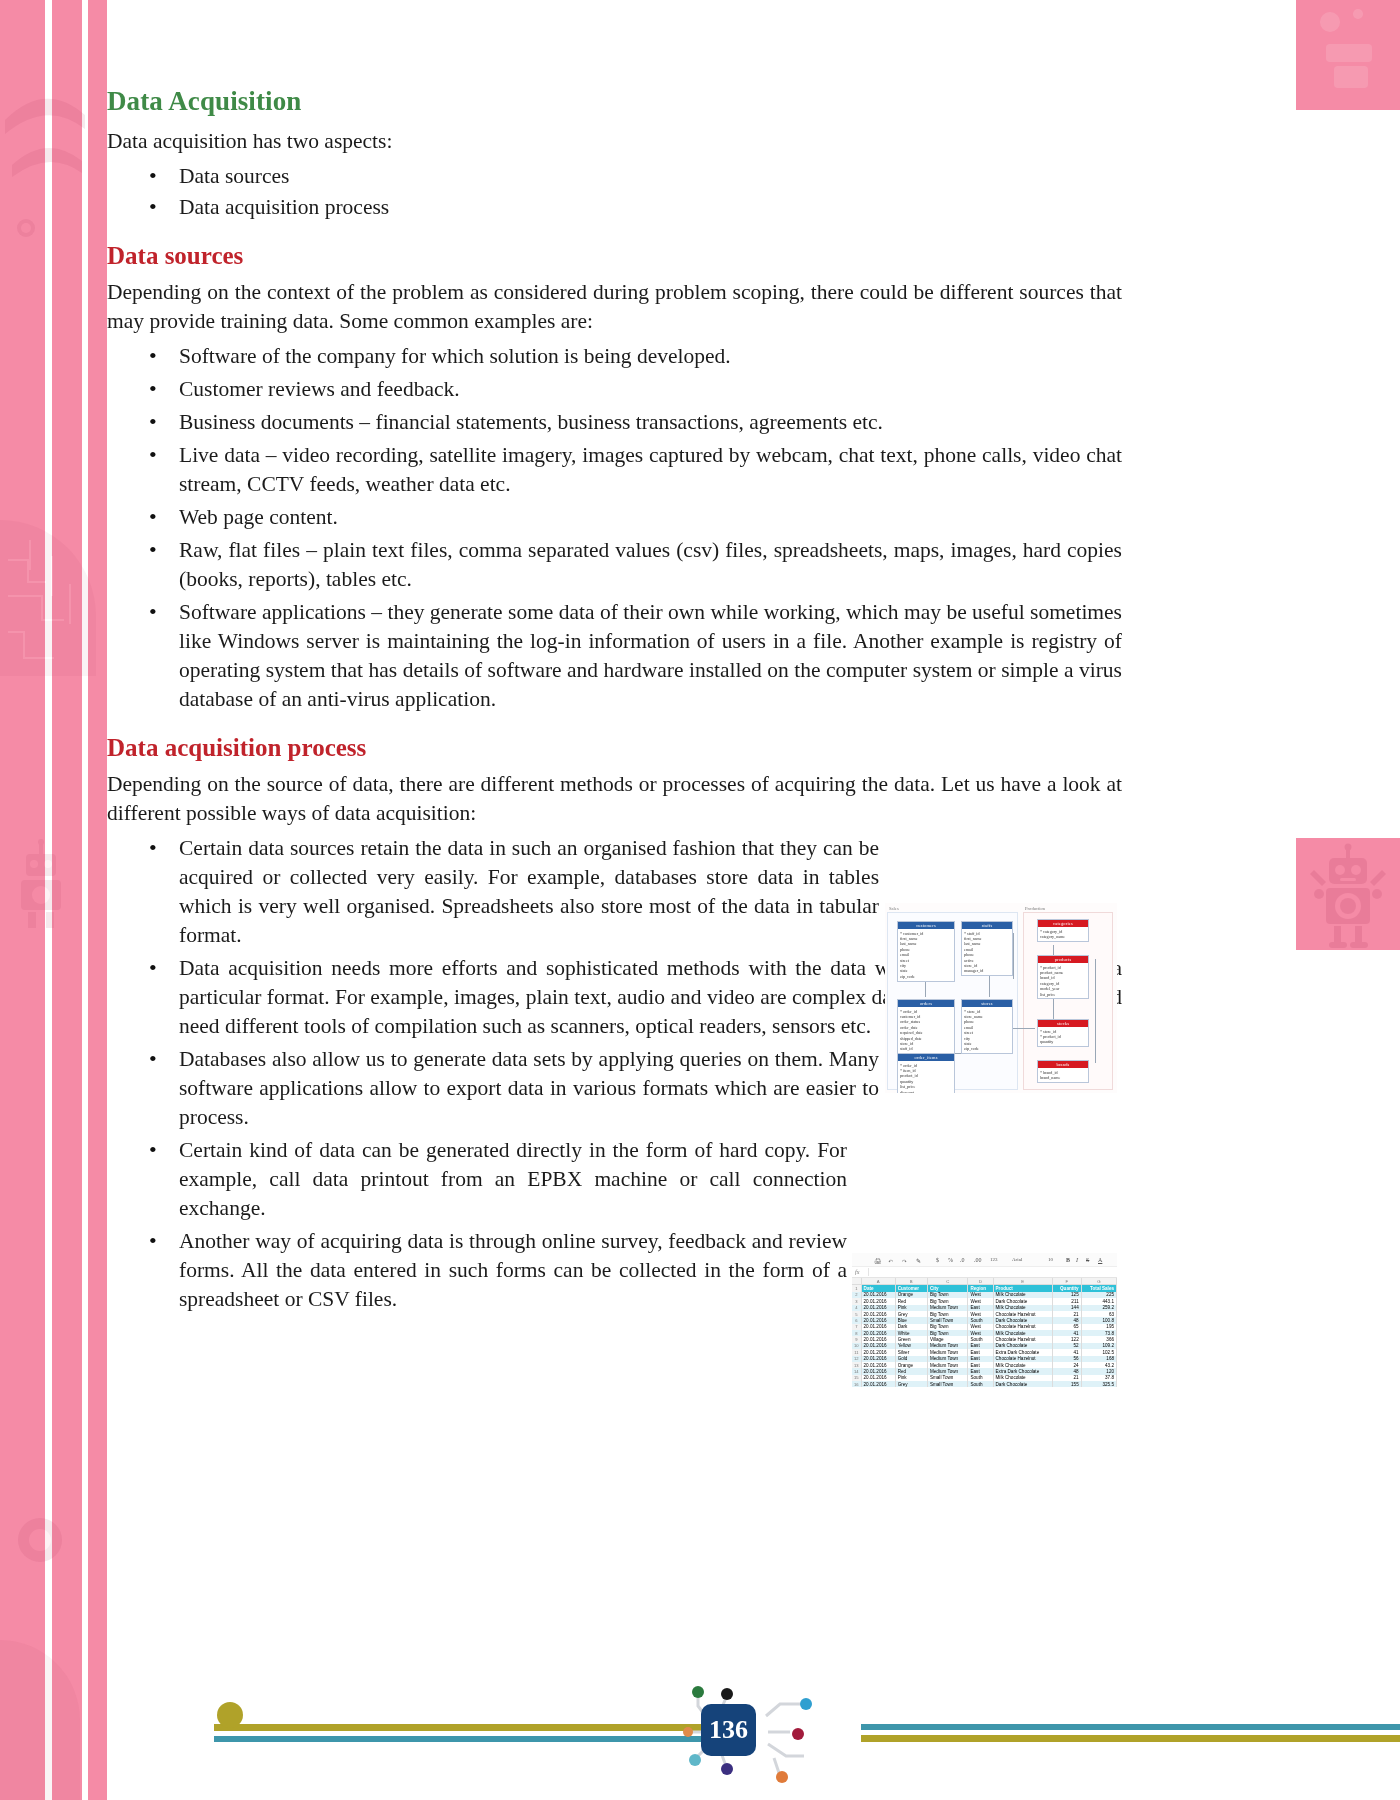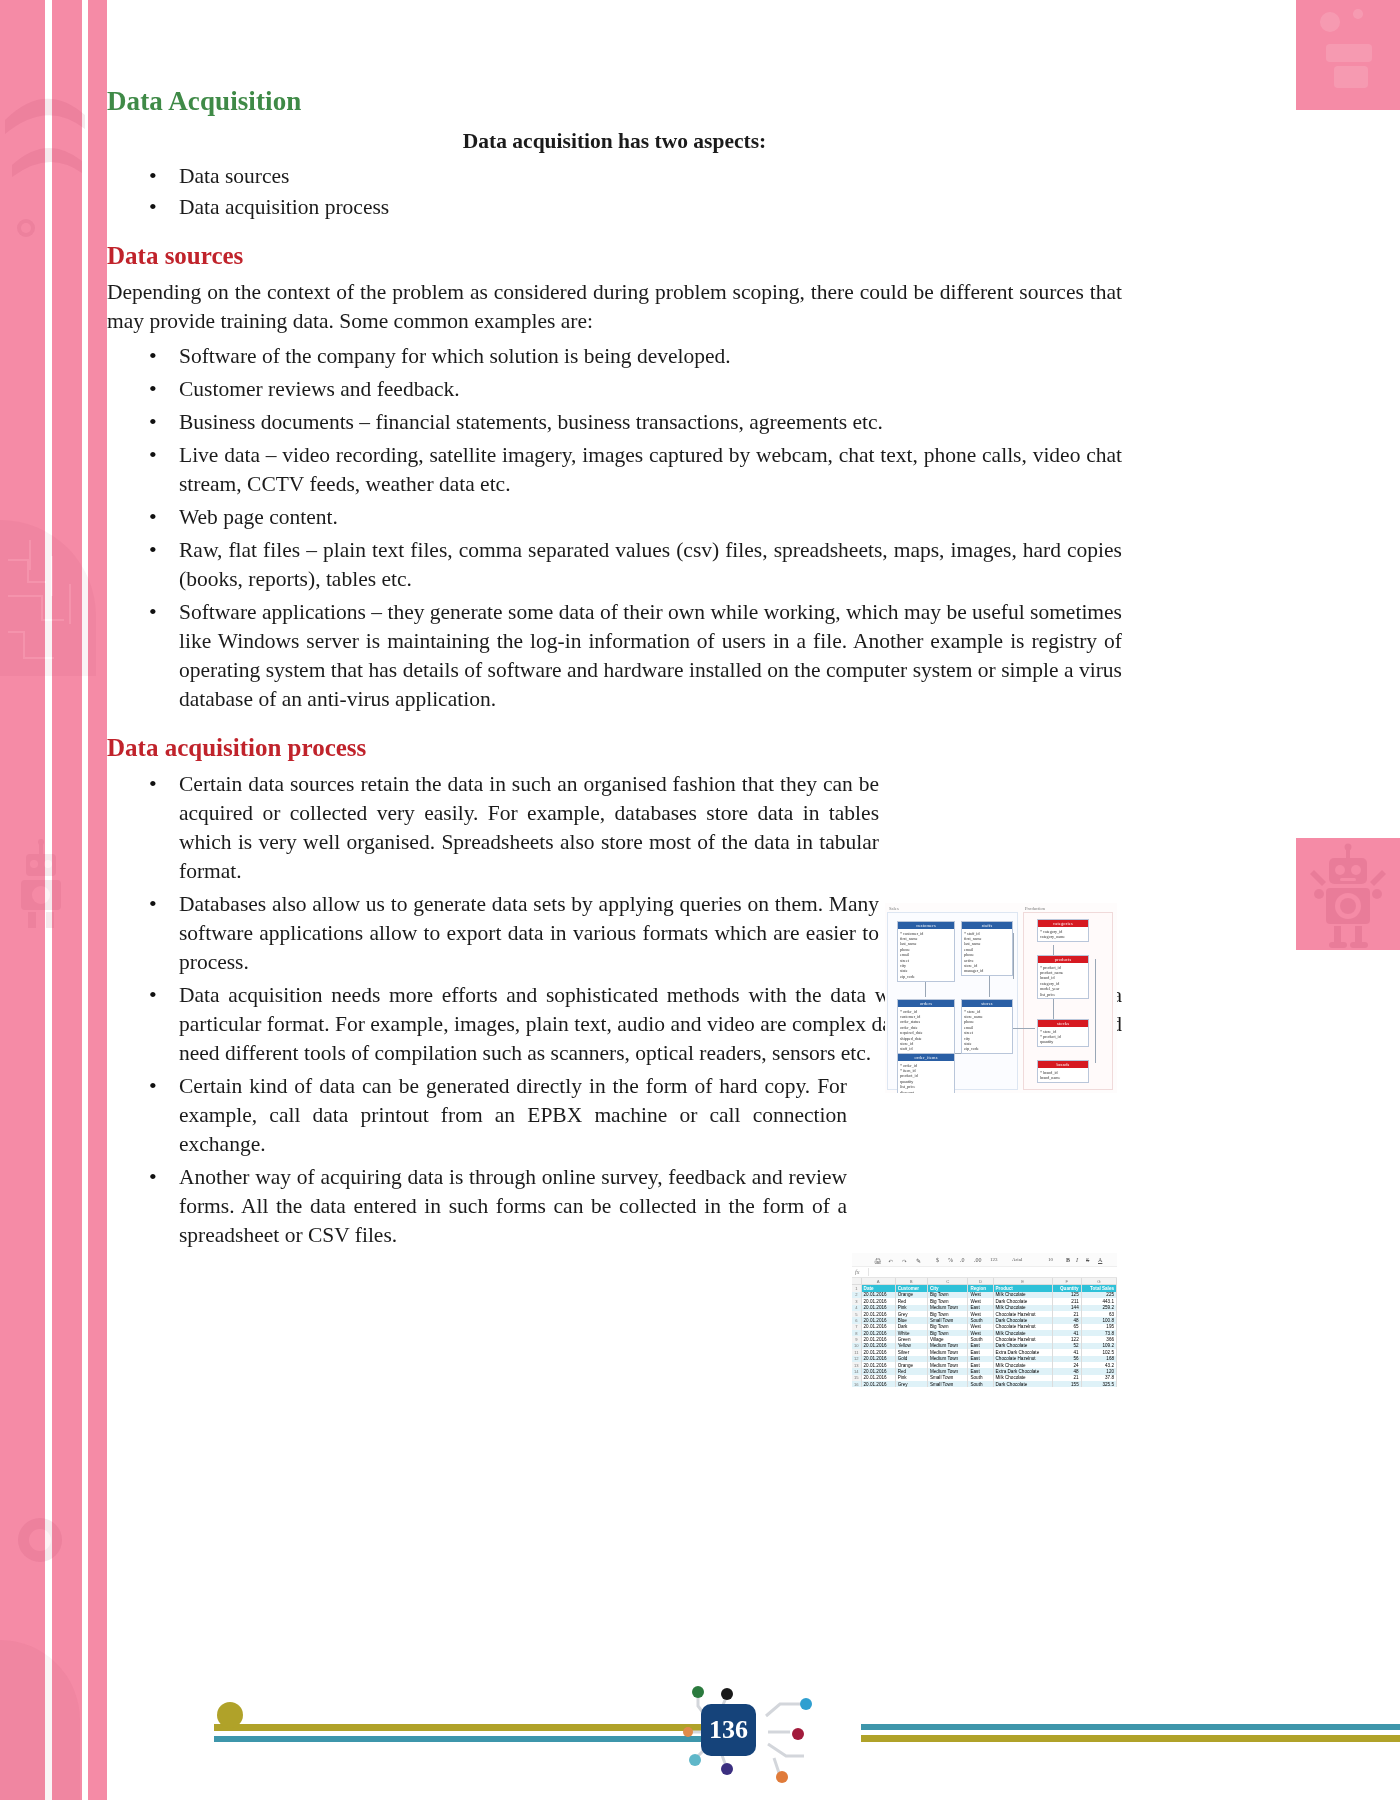--- a/index.html
+++ b/index.html
@@ -30,21 +30,21 @@
     color:#3f8a47; font-size:27px; font-weight:bold; margin:0 0 10px 0;
     letter-spacing:.1px;
   }
   h3.head-red {
     color:#c0232b; font-size:25px; font-weight:bold; margin:20px 0 8px 0;
   }
   p.para {
     font-size:21.5px; line-height:29px; margin:0 0 6px 0;
     text-align:justify; color:#1b1b1b;
   }
-  p.para.nojust { text-align:center;font-weight:bold; }
+  p.para.nojust { text-align:left; }
   ul.bullets { list-style:none; margin:2px 0 6px 0; padding:0; }
   ul.bullets > li {
     position:relative; padding-left:72px; margin-bottom:4px;
     font-size:21.5px; line-height:29px; text-align:justify; color:#1b1b1b;
   }
   ul.bullets > li::before {
     content:"\2022"; position:absolute; left:42px; top:-1px; font-size:22px; color:#111;
   }
   ul.bullets.tight > li { margin-bottom:2px; }
 
@@ -202,25 +202,26 @@
       <li>Software of the company for which solution is being developed.</li>
       <li>Customer reviews and feedback.</li>
       <li>Business documents – financial statements, business transactions, agreements etc.</li>
       <li>Live data – video recording, satellite imagery, images captured by webcam, chat text, phone calls, video chat stream, CCTV feeds, weather data etc.</li>
       <li>Web page content.</li>
       <li>Raw, flat files – plain text files, comma separated values (csv) files, spreadsheets, maps, images, hard copies (books, reports), tables etc.</li>
       <li>Software applications – they generate some data of their own while working, which may be useful sometimes like Windows server is maintaining the log-in information of users in a file. Another example is registry of operating system that has details of software and hardware installed on the computer system or simple a virus database of an anti-virus application.</li>
     </ul>
 
     <h3 class="head-red">Data acquisition process</h3>
+    <p class="para">Depending on the source of data, there are different methods or processes of acquiring the data. Let us have a look at different possible ways of data acquisition:</p>
 
     <ul class="bullets">
       <li style="width:772px">Certain data sources retain the data in such an organised fashion that they can be acquired or collected very easily. For example, databases store data in tables which is very well organised. Spreadsheets also store most of the data in tabular format.</li>
+      <li>Data acquisition needs more efforts and sophisticated methods with the data which is not organised in a particular format. For example, images, plain text, audio and video are complex data types to be acquired and need different tools of compilation such as scanners, optical readers, sensors etc.</li>
       <li style="width:772px">Databases also allow us to generate data sets by applying queries on them. Many software applications allow to export data in various formats which are easier to process.</li>
-      <li>Data acquisition needs more efforts and sophisticated methods with the data which is not organised in a particular format. For example, images, plain text, audio and video are complex data types to be acquired and need different tools of compilation such as scanners, optical readers, sensors etc.</li>
       <li style="width:740px">Certain kind of data can be generated directly in the form of hard copy. For example, call data printout from an EPBX machine or call connection exchange.</li>
       <li style="width:740px">Another way of acquiring data is through online survey, feedback and review forms. All the data entered in such forms can be collected in the form of a spreadsheet or CSV files.</li>
     </ul>
 
   </div>
 
   <div id="er-figure">
     <div class="er-label" style="left:4px; top:3px;">Sales</div>
     <div class="er-label" style="left:140px; top:3px;">Production</div>
 

